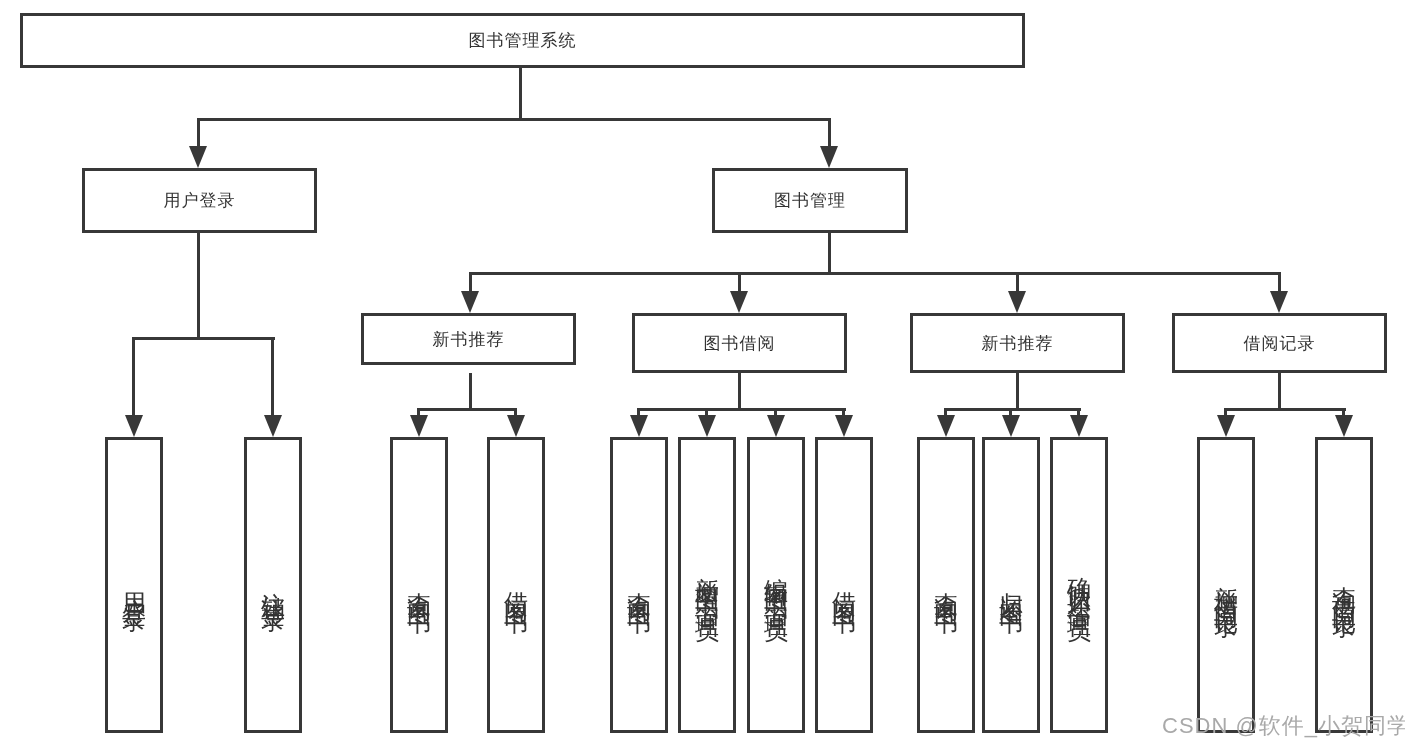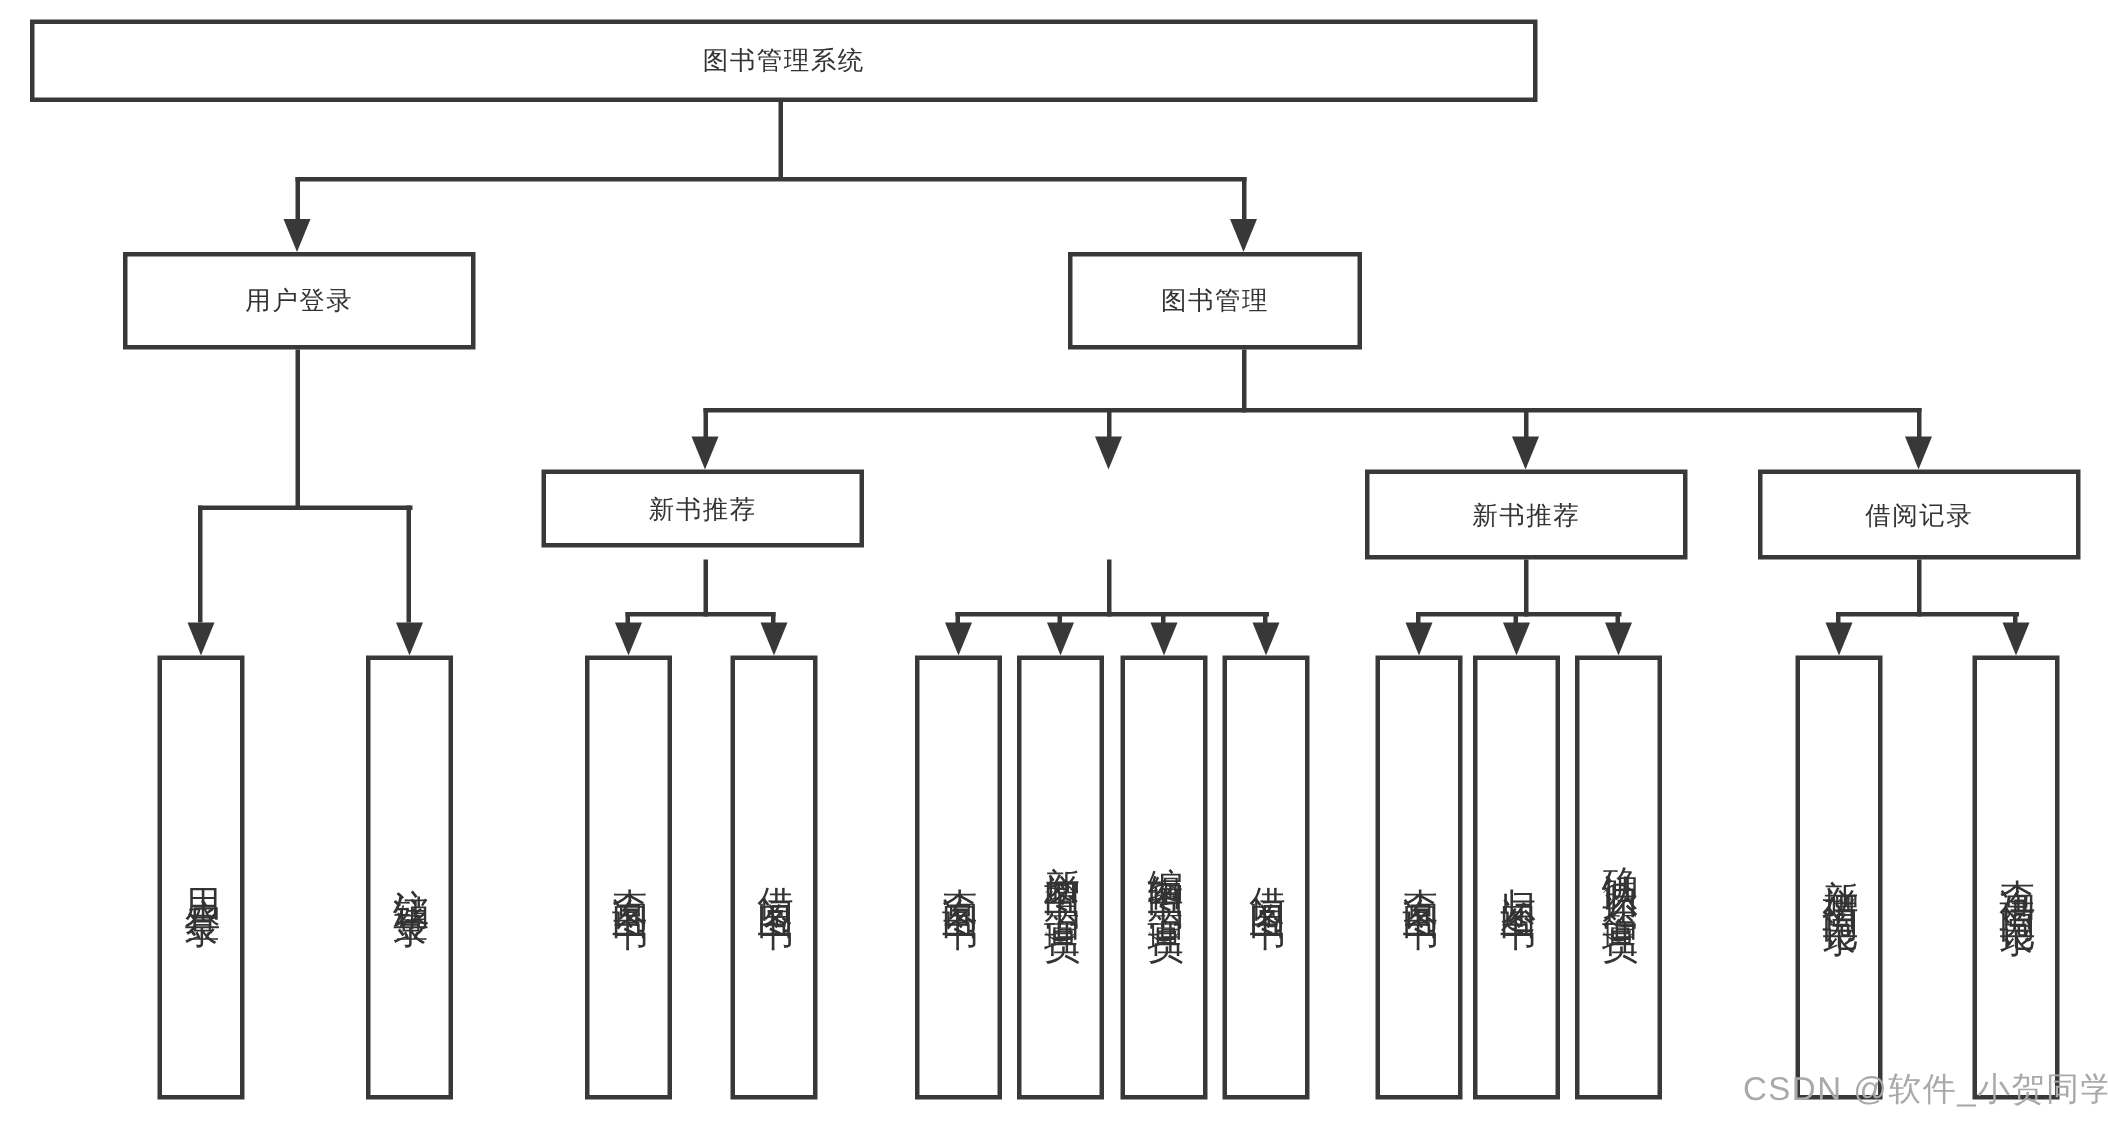--- a/index.html
+++ b/index.html
@@ -56,20 +56,21 @@
   <div class="vline" style="left:469px;top:272px;width:3px;height:20px;"></div>
   <div class="ah" style="left:461px;top:291px;"></div>
   <div class="vline" style="left:738px;top:272px;width:3px;height:20px;"></div>
   <div class="ah" style="left:730px;top:291px;"></div>
   <div class="vline" style="left:1016px;top:272px;width:3px;height:20px;"></div>
   <div class="ah" style="left:1008px;top:291px;"></div>
   <div class="vline" style="left:1278px;top:272px;width:3px;height:20px;"></div>
   <div class="ah" style="left:1270px;top:291px;"></div>
 
   <div class="node" style="left:361px;top:313px;width:215px;height:52px;font-family:Liberation Mono, monospace;">新书推荐</div>
+  <div class="node" style="left:632px;top:313px;width:215px;height:60px;">图书借阅</div>
   <div class="node" style="left:910px;top:313px;width:215px;height:60px;">新书推荐</div>
   <div class="node" style="left:1172px;top:313px;width:215px;height:60px;">借阅记录</div>
 
   <div class="vline" style="left:469px;top:373px;width:3px;height:38px;"></div>
   <div class="hline" style="left:417px;top:408px;width:100px;height:3px;"></div>
   <div class="vline" style="left:417px;top:408px;width:3px;height:10px;"></div>
   <div class="ah" style="left:410px;top:415px;"></div>
   <div class="vline" style="left:514px;top:408px;width:3px;height:10px;"></div>
   <div class="ah" style="left:507px;top:415px;"></div>
 

